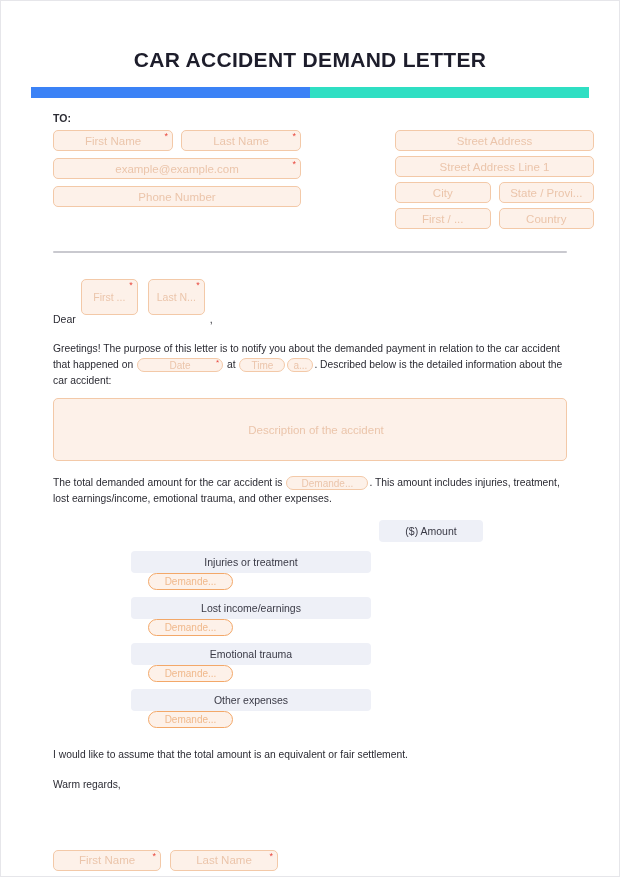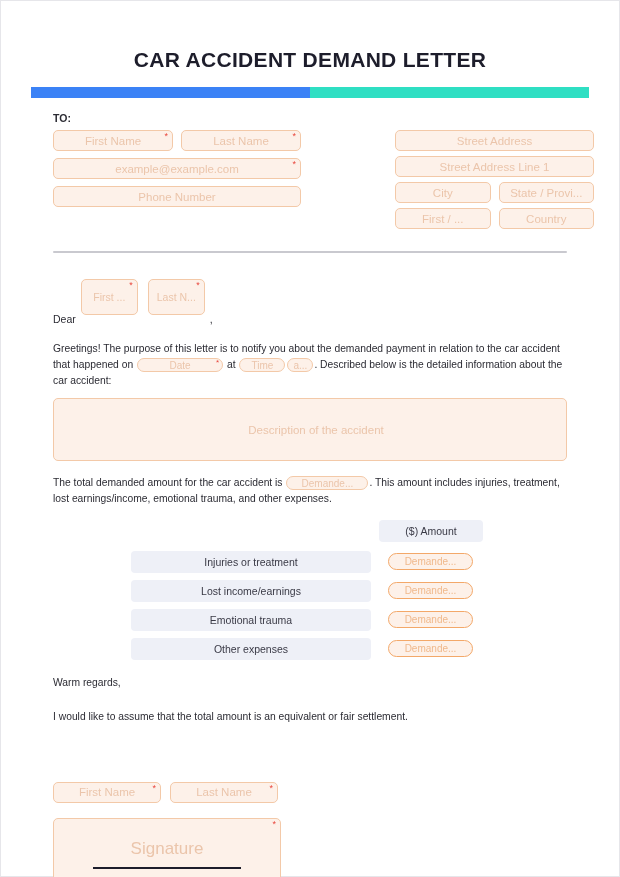--- a/index.html
+++ b/index.html
@@ -211,22 +211,23 @@
     background: #eef0f7;
     border-radius: 4px;
     display: flex;
     align-items: center;
     justify-content: center;
     font-size: 10.5px;
     color: #3a3a46;
   }
   .amt-row {
     display: flex;
-    align-items: center;
+    align-items: flex-start;
     margin-bottom: 7px;
+    flex-direction: column;
   }
   .amt-row .label-cell {
     width: 240px;
     height: 22px;
     background: #eef0f7;
     border-radius: 4px;
     display: flex;
     align-items: center;
     justify-content: center;
     font-size: 10.5px;
@@ -448,22 +449,22 @@
     </div>
 
     <div class="amt-row">
       <div class="label-cell">Other expenses</div>
       <div class="val-cell">
         <span class="ph">Demande...</span>
       </div>
     </div>
   </div>
 
+  <div class="closing">I would like to assume that the total amount is an equivalent or fair settlement.</div>
   <div class="closing second">Warm regards,</div>
-  <div class="closing">I would like to assume that the total amount is an equivalent or fair settlement.</div>
 
   <div>
     <div class="sig-names">
       <div class="fld">
         <span class="ph">First Name</span>
         <span class="req">*</span>
       </div>
       <div class="fld">
         <span class="ph">Last Name</span>
         <span class="req">*</span>

